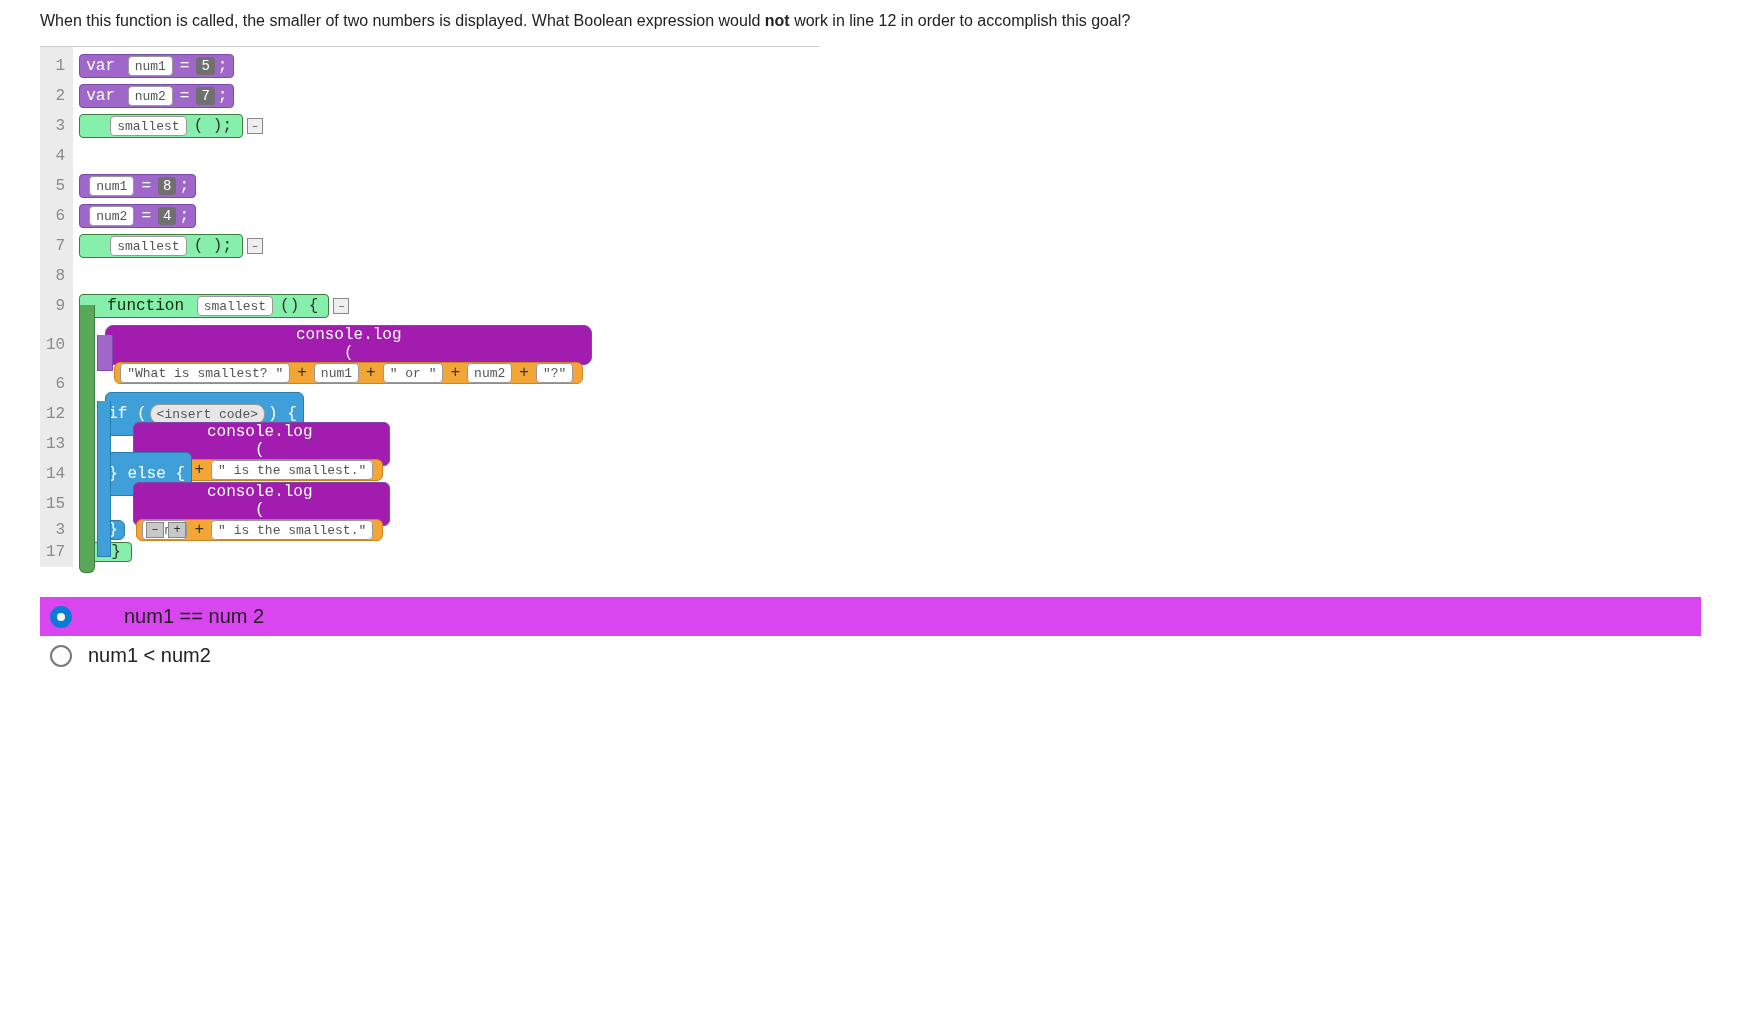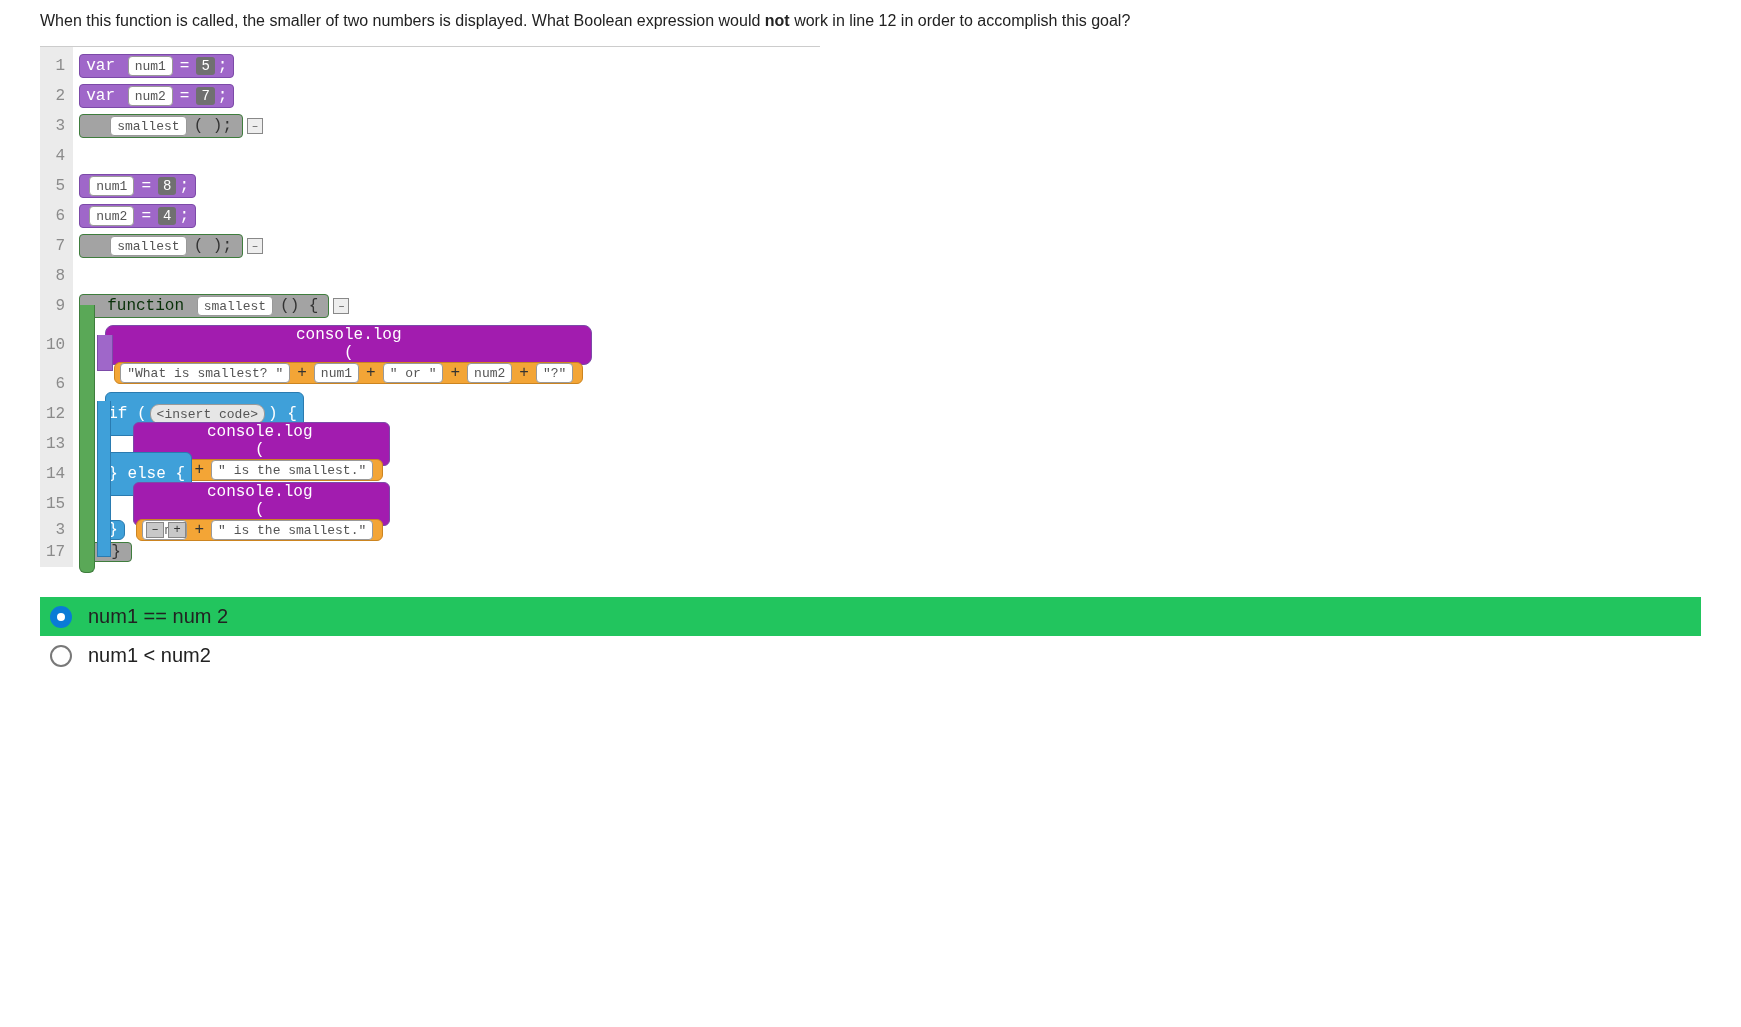--- a/index.html
+++ b/index.html
@@ -54,21 +54,21 @@
   .blk {
     display: inline-flex;
     align-items: center;
     height: 24px;
     padding: 0 6px;
     border-radius: 4px;
     font-family: "Courier New", monospace;
     color: #fff;
   }
   .purple { background: #9f67c9; border: 1px solid #7c4aa8; }
-  .green  { background: #a3a3a3; border: 1px solid #3f7d3d; color:#083008;padding-left:27px;}
+  .green  { background: #86efac; border: 1px solid #3f7d3d; color:#083008;padding-left:27px;}
   .blue   { background: #3fa0d9; border: 1px solid #2a7bb0; }
   .orange { background: #f3a536; border: 1px solid #cc8420; }
 
   .bar {
     display: inline-flex;
     align-items: center;
     padding: 0 6px 0 2px;
     border-radius: 6px;
     height: 44px;
   }
@@ -135,21 +135,21 @@
   }
 
   
   .options { margin-top: 20px; }
   .opt {
     display:flex; align-items:center;
     padding:8px 10px;
     font-size:20px;
     color:#222;
   }
-  .opt.sel { background:#22c55e; }
+  .opt.sel { background:#d946ef;gap:36px; }
   .radio {
     width:22px; height:22px; border-radius:50%;
     border:2px solid #787878; margin-right:16px;
     display:inline-flex; align-items:center; justify-content:center;
     background:#fff;
   }
   .opt.sel .radio {
     border-color:#0a7bd6; background:#0a7bd6;
   }
   .opt.sel .radio::after {

